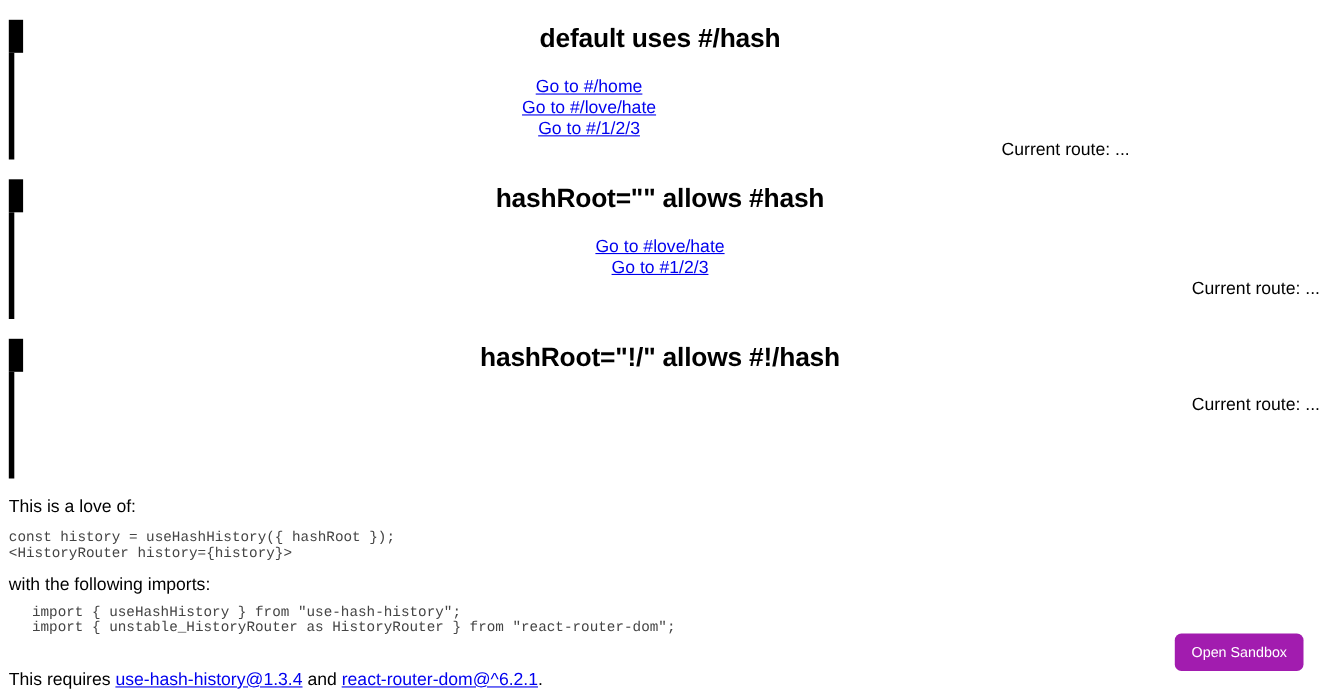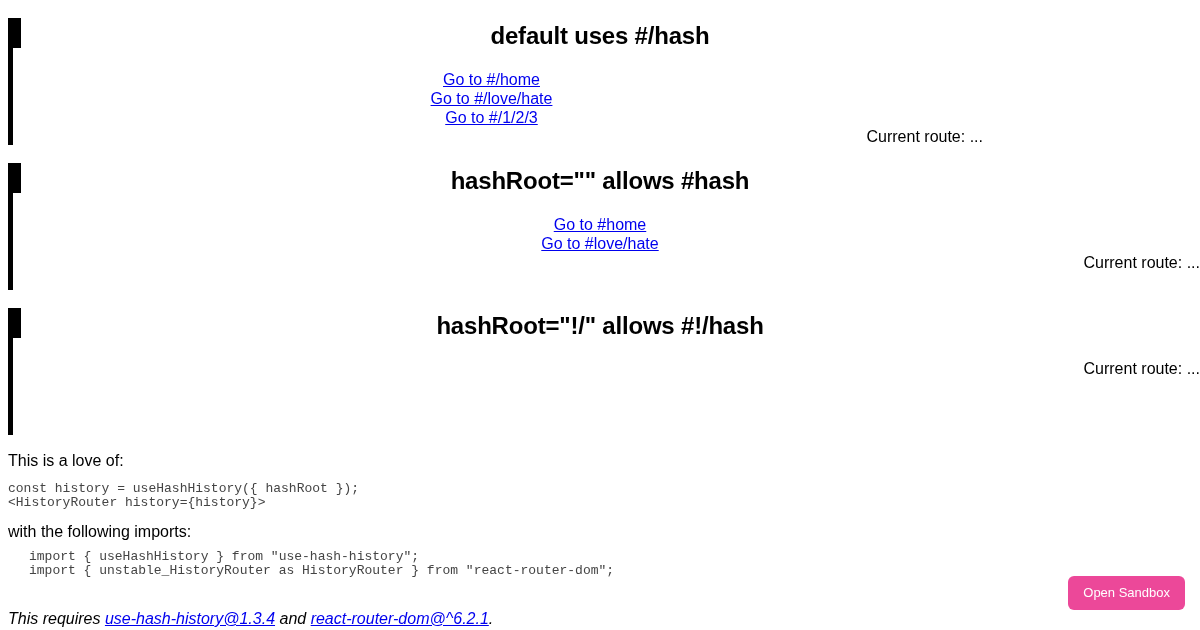--- a/index.html
+++ b/index.html
@@ -89,56 +89,56 @@
   .prose a {
     color: #0000ee;
     text-decoration: underline;
   }
 
   
   .sandbox-btn {
     position: absolute;
     right: 15px;
     bottom: 20px;
-    background: #ec4899;
+    background: #a21caf;
     color: #ffffff;
     border: none;
     border-radius: 6px;
     font-family: "Liberation Sans", sans-serif;
     font-size: 13px;
     padding: 9px 15px;
     cursor: pointer;
     line-height: 16px;
   }
 </style>
 </head>
 <body>
 
 <div class="section">
   <div class="marker-cap" style="top:18px;"></div>
   <div class="marker" style="top:48px; height:97px;"></div>
   <div class="section-body">
     <h2 class="section-title" style="position:absolute; top:22px; left:0; width:1200px;">default uses #/hash</h2>
-    <div class="links" style="position:absolute; top:70px; left:0; width:983px;">
+    <div class="links" style="position:absolute; top:70px; left:0; width:983px;padding-left:44px;">
       <a href="#">Go to #/home</a>
       <a href="#">Go to #/love/hate</a>
       <a href="#">Go to #/1/2/3</a>
       <span class="current-route">Current route: ...</span>
     </div>
   </div>
 </div>
 
 <div class="section">
   <div class="marker-cap" style="top:163px;"></div>
   <div class="marker" style="top:193px; height:97px;"></div>
   <div class="section-body">
     <h2 class="section-title" style="position:absolute; top:167px; left:0; width:1200px;">hashRoot="" allows #hash</h2>
     <div class="links" style="position:absolute; top:215px; left:0; width:1200px;">
-      <a href="#">Go to #home</a>
       <a href="#">Go to #love/hate</a>
+      <a href="#">Go to #1/2/3</a>
       <span class="current-route">Current route: ...</span>
     </div>
   </div>
 </div>
 
 <div class="section">
   <div class="marker-cap" style="top:308px;"></div>
   <div class="marker" style="top:338px; height:97px;"></div>
   <div class="section-body">
     <h2 class="section-title" style="position:absolute; top:312px; left:0; width:1200px;">hashRoot="!/" allows #!/hash</h2>
@@ -153,19 +153,19 @@
   <p style="position:absolute; top:451px; left:8px;">This is a love of:</p>
 
   <pre class="code" style="position:absolute; top:482px; left:8px;">const history = useHashHistory({ hashRoot });
 &lt;HistoryRouter history={history}&gt;</pre>
 
   <p style="position:absolute; top:522px; left:8px;">with the following imports:</p>
 
   <pre class="code" style="position:absolute; top:550px; left:8px;margin-left:21px;">import { useHashHistory } from "use-hash-history";
 import { unstable_HistoryRouter as HistoryRouter } from "react-router-dom";</pre>
 
-  <p style="position:absolute; top:609px; left:8px;font-style:italic;">
+  <p style="position:absolute; top:609px; left:8px;">
     <span>This requires </span><a href="#">use-hash-history@1.3.4</a><span> and </span><a href="#">react-router-dom@^6.2.1</a><span>.</span>
   </p>
 
 </div>
 
 <button class="sandbox-btn">Open Sandbox</button>
 
 </body></html>

